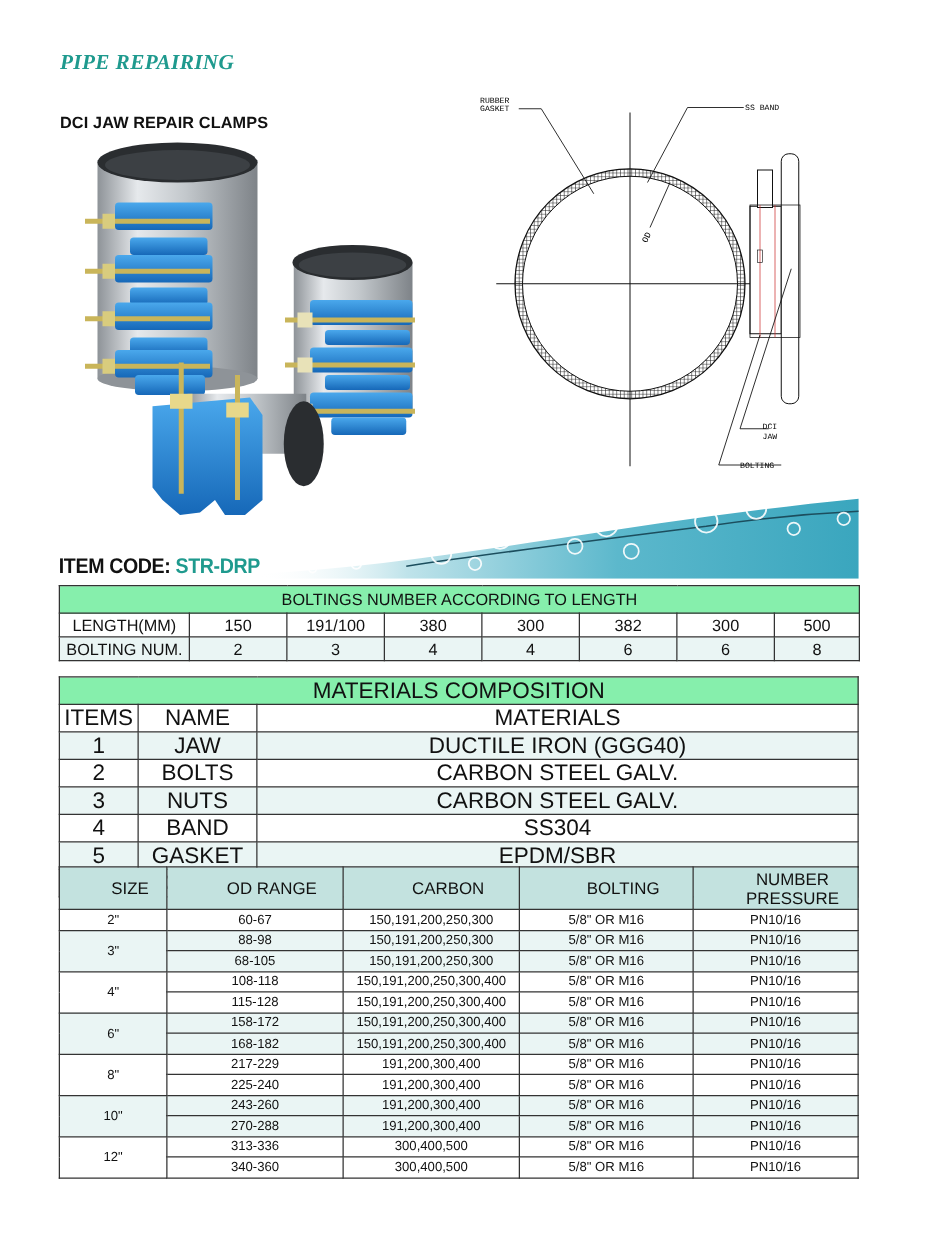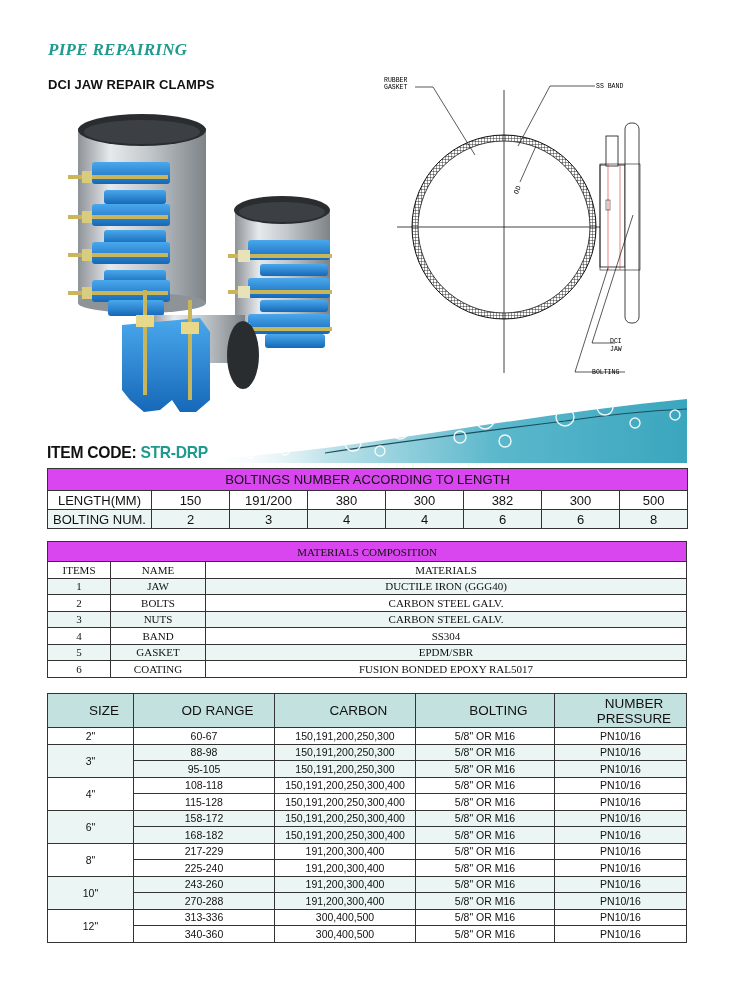--- a/index.html
+++ b/index.html
@@ -1,31 +1,31 @@
 <!DOCTYPE html>
 <html><head>
 <meta charset="utf-8">
 <style>
   html, body { margin:0; padding:0; background:#ffffff; }
   body { width:744px; height:1000px; position:relative; overflow:hidden; font-family:"Liberation Sans", sans-serif; color:#111; }
   .title { position:absolute; left:48px; top:40px; font-family:"Liberation Serif", serif; font-weight:bold; font-style:italic; font-size:17px; color:#1f9a8e; letter-spacing:0.3px; }
-  .subtitle { position:absolute; left:48px; top:77px; font-size:13px; font-weight:bold; color:#111; letter-spacing:0.1px; }
+  .subtitle { position:absolute; left:48px; top:90px; font-size:13px; font-weight:bold; color:#111; letter-spacing:0.1px; }
   .product { position:absolute; left:60px; top:100px; width:300px; height:330px; }
   .diagram { position:absolute; left:370px; top:60px; width:320px; height:330px; }
   .banner { position:absolute; left:205px; top:393px; width:482px; height:70px; }
   .itemcode { position:absolute; left:47px; top:443px; font-size:17px; font-weight:bold; letter-spacing:-0.3px; transform:scaleX(0.92); transform-origin:left; }
   .itemcode .code { color:#1f9a8e; }
   table { position:absolute; border-collapse:collapse; font-family:"Liberation Sans", sans-serif; color:#111; table-layout:fixed; }
   table td, table th { border:1px solid #333; text-align:center; padding:0; font-weight:normal; }
-  .hdr { background:#d946ef; }
+  .hdr { background:#86efac; }
   .alt { background:#eaf5f4;margin-top:13px; }
   #t1 { left:47px; top:468px; width:640px; font-size:13px; }
   #t1 td { height:18px; }
   #t1 .hdr td { height:21px; font-size:13px; }
-  #t2 { left:47px; top:541px; width:640px; font-size:11px;font-family:Liberation Serif, serif; }
+  #t2 { left:47px; top:541px; width:640px; font-size:18px; }
   #t2 td { height:15.5px; }
   #t2 .hdr td { height:19px; }
   #t3 { left:47px; top:693px; width:640px; font-size:10.5px; }
   #t3 td { height:15.5px; }
   #t3 th { background:#c3e2df; font-size:13.5px; height:33px; line-height:15px;padding-left:27px; }
 </style>
 </head>
 <body>
 
 <div class="title">PIPE REPAIRING</div>
@@ -190,21 +190,21 @@
       <col style="width:78px">
       <col style="width:68px">
   </colgroup>
   <tbody>
       <tr class="hdr">
         <td colspan="8">BOLTINGS NUMBER ACCORDING TO LENGTH</td>
       </tr>
   <tr>
     <td>LENGTH(MM)</td>
     <td>150</td>
-    <td>191/200</td>
+    <td>191/100</td>
     <td>380</td>
     <td>300</td>
     <td>382</td>
     <td>300</td>
     <td>500</td>
   </tr>
   <tr class="alt">
     <td>BOLTING NUM.</td>
     <td>2</td>
     <td>3</td>
@@ -291,21 +291,21 @@
   </tr>
 
   <tr class="alt">
     <td rowspan="2">3"</td>
     <td>88-98</td>
     <td>150,191,200,250,300</td>
     <td>5/8" OR M16</td>
     <td>PN10/16</td>
   </tr>
   <tr class="alt">
-    <td>95-105</td>
+    <td>68-105</td>
     <td>150,191,200,250,300</td>
     <td>5/8" OR M16</td>
     <td>PN10/16</td>
   </tr>
 
   <tr>
     <td rowspan="2">4"</td>
     <td>108-118</td>
     <td>150,191,200,250,300,400</td>
     <td>5/8" OR M16</td>

